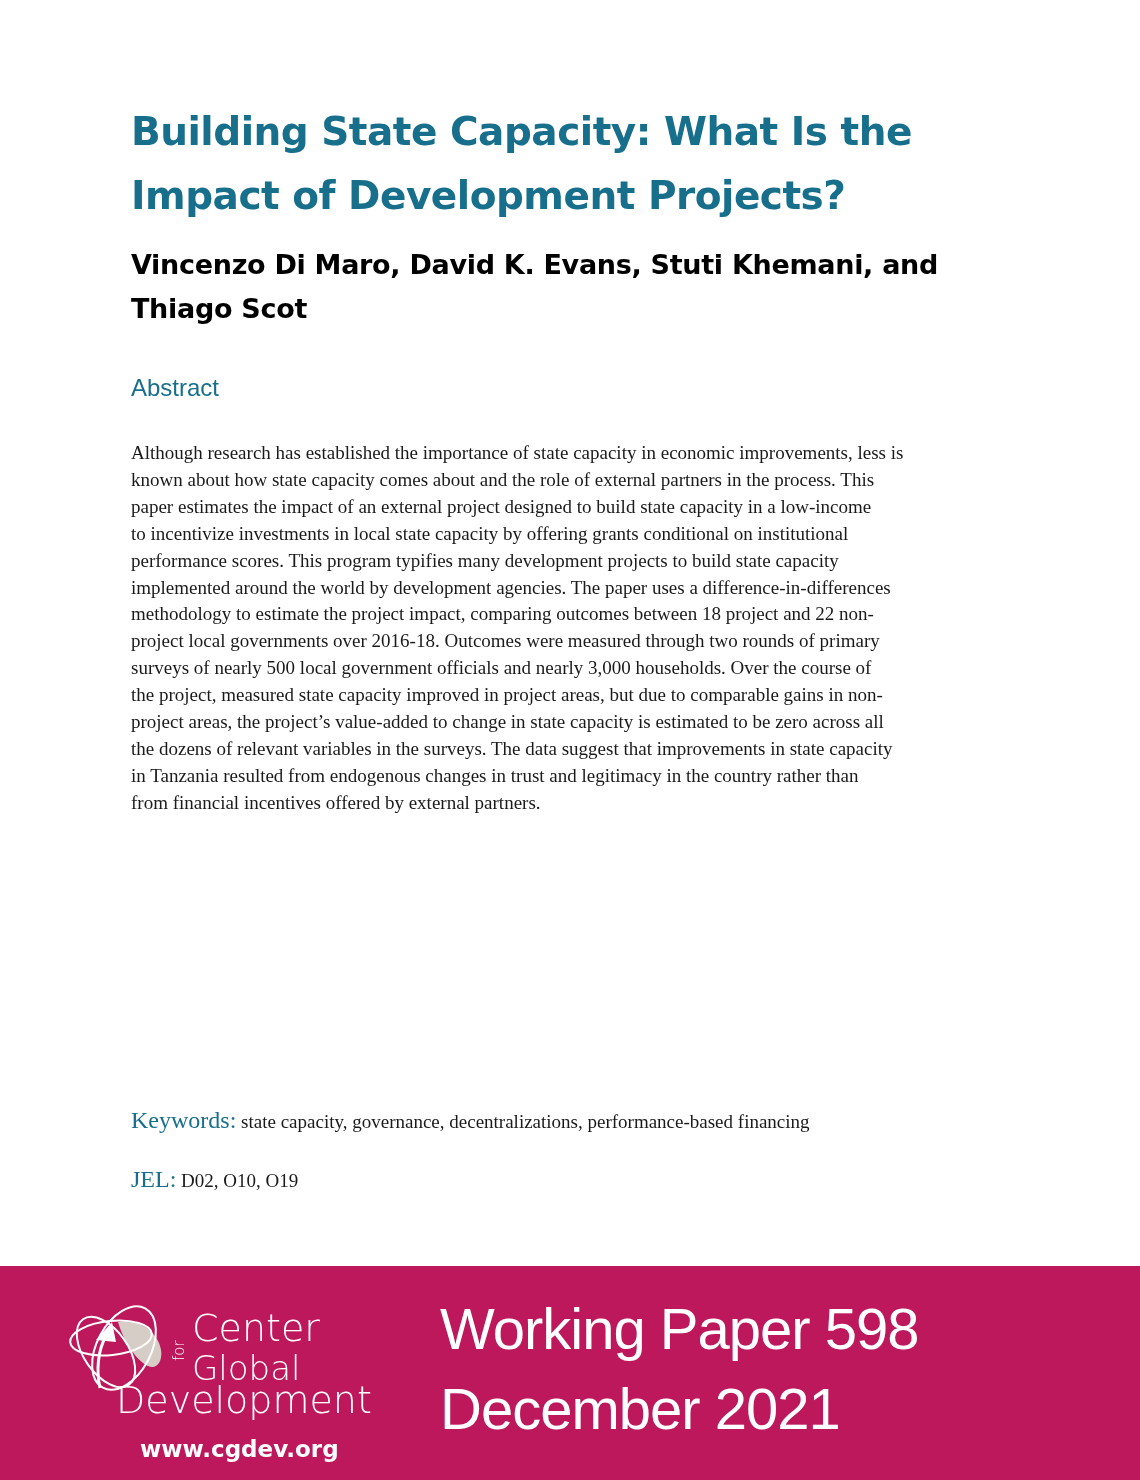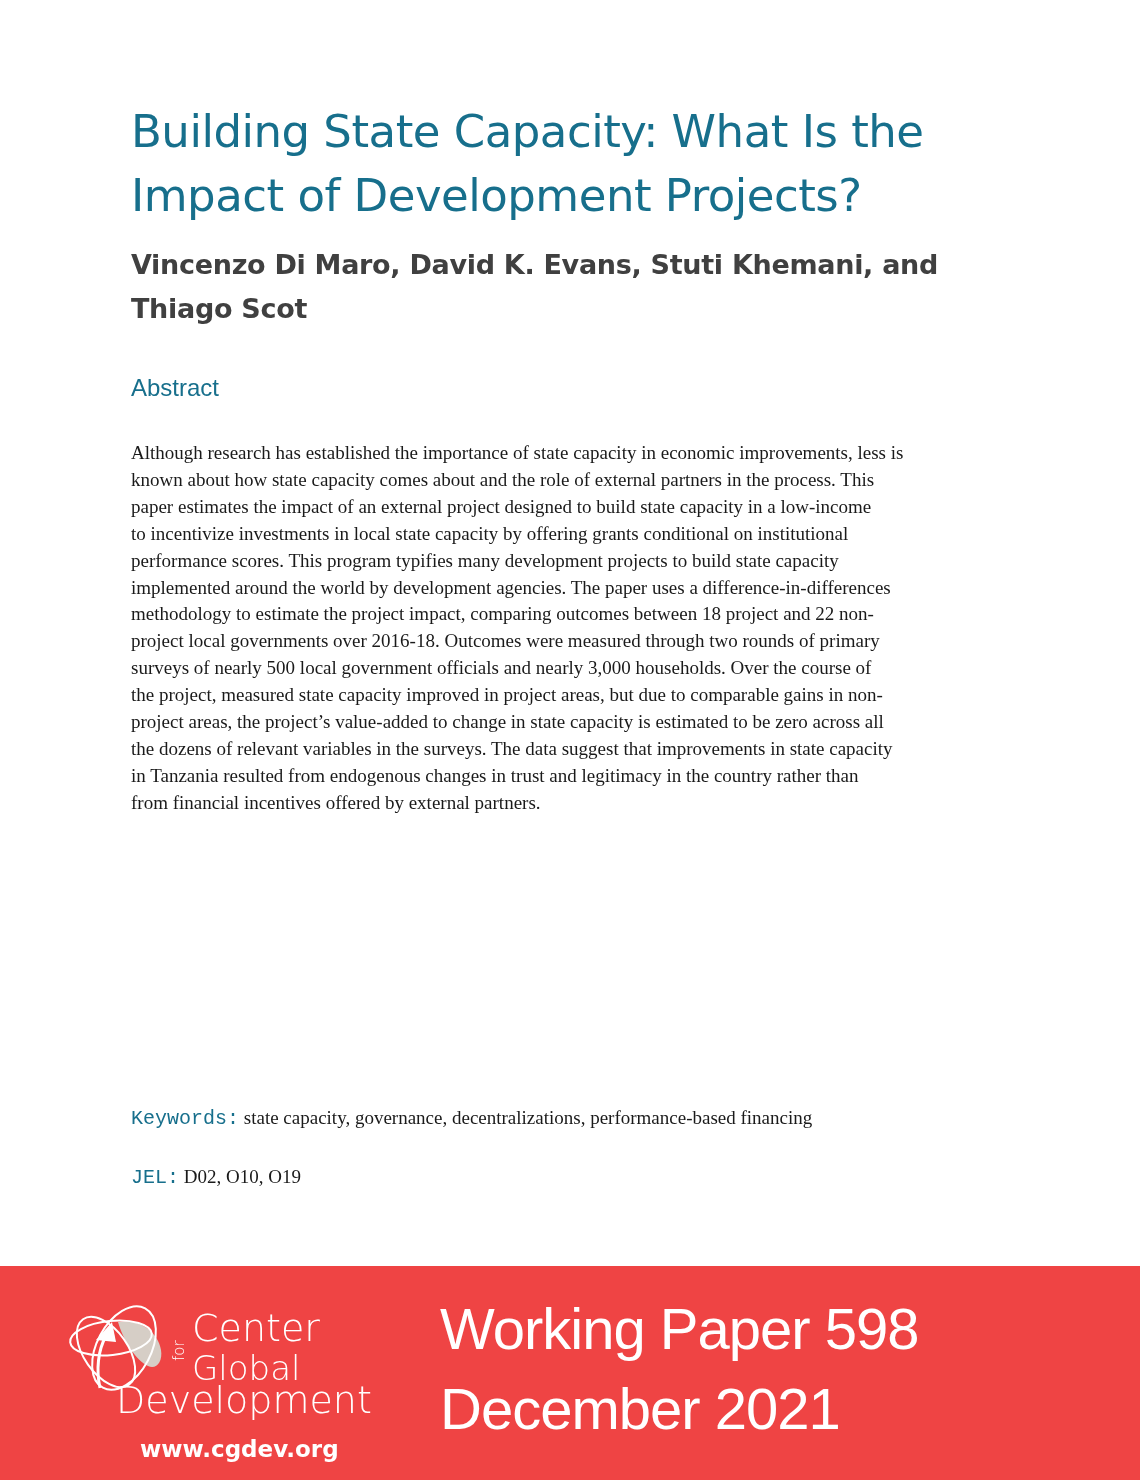--- a/index.html
+++ b/index.html
@@ -3,53 +3,53 @@
   <meta charset="utf-8">
   <style>
     html, body { margin: 0; padding: 0; }
     body {
       width: 1140px; height: 1480px; position: relative; overflow: hidden;
       background: #ffffff;
       font-family: "Liberation Serif", serif;
     }
     .title {
       position: absolute; left: 131px; top: 100px; width: 900px;
-      font-family: "DejaVu Sans", sans-serif; font-weight: normal;
-      font-size: 45px; line-height: 64px; color: #176f8c;
+      font-family: "DejaVu Sans", sans-serif; font-weight: bold;
+      font-size: 39px; line-height: 64px; color: #176f8c;
       letter-spacing: -0.5px;
     }
     .authors {
       position: absolute; left: 131px; top: 243px; width: 900px;
       font-family: "DejaVu Sans", sans-serif; font-weight: bold;
-      font-size: 27px; line-height: 44px; color: #404040;
+      font-size: 27px; line-height: 44px; color: #000000;
       letter-spacing: -0.3px;
     }
     .abstract-heading {
       position: absolute; left: 131px; top: 374px;
       font-family: "Liberation Sans", sans-serif;
       font-size: 24px; color: #176f8c;
     }
     .abstract-body {
       position: absolute; left: 131px; top: 440px; width: 880px;
       font-family: "Liberation Serif", serif;
       font-size: 19px; line-height: 26.9px; color: #1a1a1a;
     }
     .abstract-body span { display: block; white-space: nowrap; }
     .meta-line {
       position: absolute; left: 131px;
       font-family: "Liberation Serif", serif; font-size: 19px; color: #1a1a1a;
     }
     .meta-label {
-      font-family: Liberation Mono, monospace; font-size: 20px; color: #176f8c;
+      font-family: Liberation Serif, serif; font-size: 24px; color: #176f8c;
     }
     .keywords { top: 1107px; }
     .jel { top: 1166px; }
     .footer {
       position: absolute; left: 0; top: 1266px; width: 1140px; height: 214px;
-      background: #ef4444;
+      background: #be185d;
     }
     .logo-svg { position: absolute; left: 66px; top: 34px; }
     .logo-text {
       position: absolute; color: #ffffff;
       font-family: "DejaVu Sans", sans-serif; font-weight: 300;
     }
     .logo-center { left: 192px; top: 40px; font-size: 38px; }
     .logo-for {
       left: 170px; top: 95px; font-size: 15px;
       transform: rotate(-90deg); transform-origin: left top;

